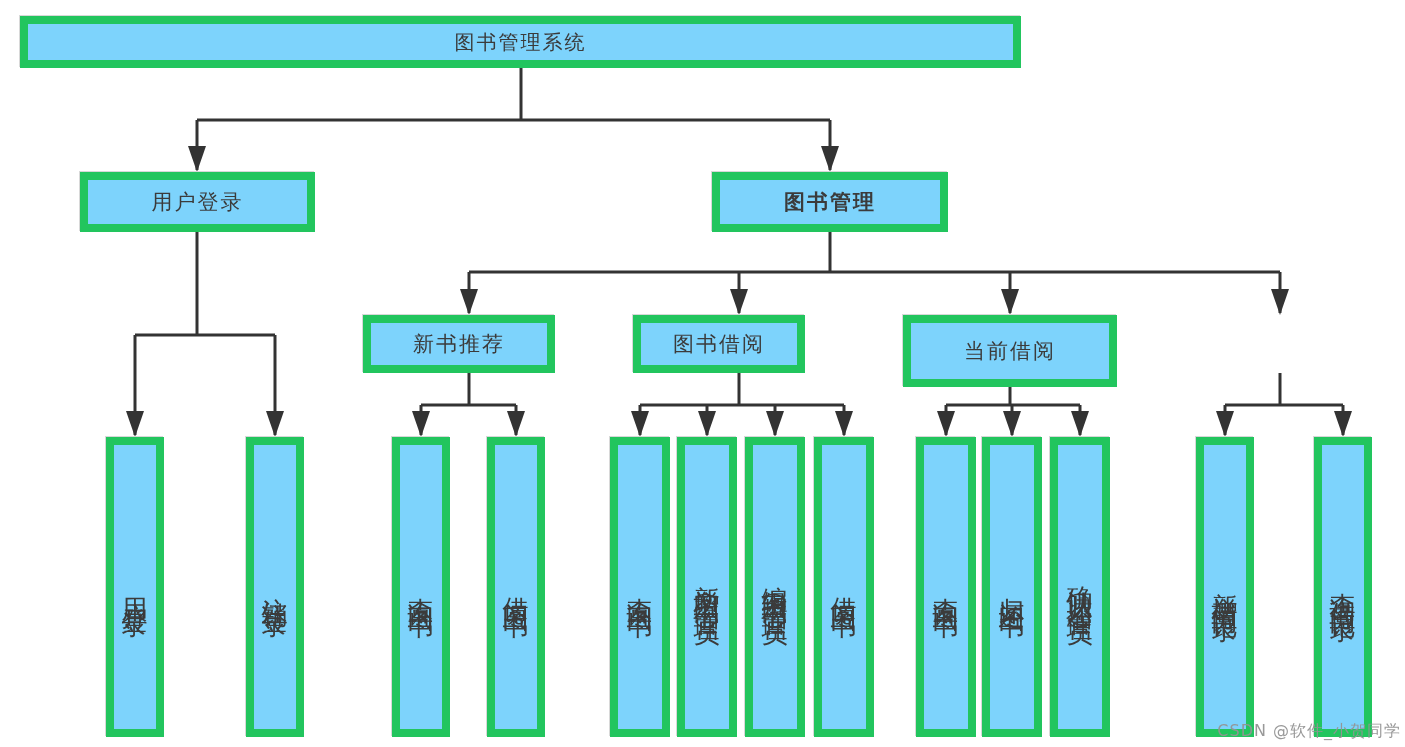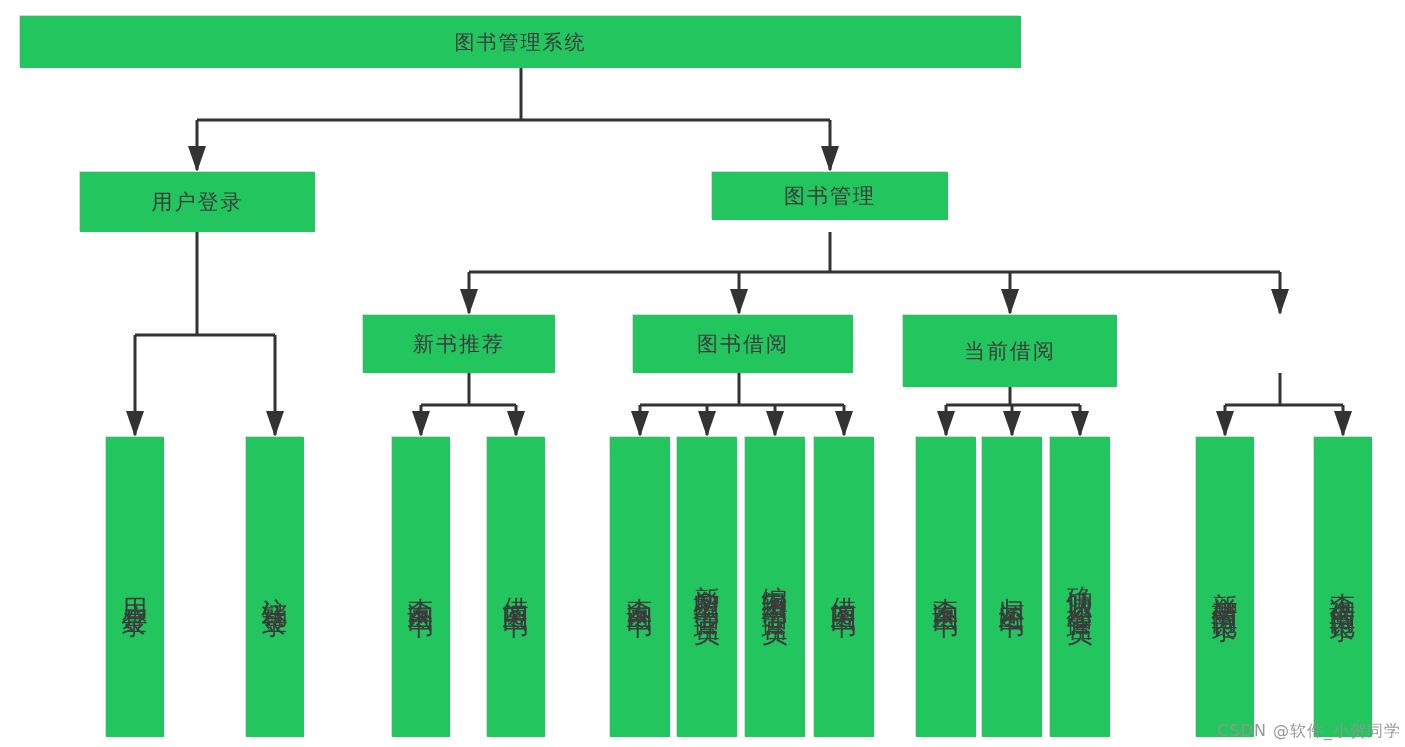--- a/index.html
+++ b/index.html
@@ -4,21 +4,21 @@
 <style>
   html,body { margin:0; padding:0; background:#ffffff; }
   .canvas {
     position:relative; width:1405px; height:747px; background:#ffffff;
     font-family:"DejaVu Sans","Liberation Sans",sans-serif;
     overflow:hidden;
   }
   .lines { position:absolute; left:0; top:0; width:1405px; height:747px; }
   .node {
     position:absolute; box-sizing:border-box;
-    border:2px solid #22c55e; background:#22c55e;
+    border:8px solid #22c55e; background:#7dd3fc;
     display:flex; align-items:center; justify-content:center;
     color:#3b3b3b; letter-spacing:2px;
     box-shadow:-1px -1px 0 #d8d8d8;
   }
   .root  { font-size:20px; }
   .hnode { font-size:21px; }
   .leaf {
     writing-mode:vertical-rl; text-orientation:mixed;
     font-size:26px; letter-spacing:5px; line-height:1;
     text-align:center;
@@ -99,24 +99,24 @@
       <path d="M1003 411 L1021 411 L1012 437 Z"></path>
       <path d="M1071 411 L1089 411 L1080 437 Z"></path>
       <path d="M1216 411 L1234 411 L1225 437 Z"></path>
       <path d="M1334 411 L1352 411 L1343 437 Z"></path>
     </g>
   </svg>
 
   <div class="node root" style="left:20px; top:16px; width:1001px; height:52px;">图书管理系统</div>
 
   <div class="node hnode" style="left:80px; top:172px; width:235px; height:60px;">用户登录</div>
-  <div class="node hnode" style="left:712px; top:172px; width:236px; height:48px;">图书管理</div>
+  <div class="node hnode" style="left:712px; top:172px; width:236px; height:60px;font-weight:bold;">图书管理</div>
 
   <div class="node hnode" style="left:363px; top:315px; width:192px; height:58px;">新书推荐</div>
-  <div class="node hnode" style="left:633px; top:315px; width:220px; height:58px;">图书借阅</div>
+  <div class="node hnode" style="left:633px; top:315px; width:172px; height:58px;">图书借阅</div>
   <div class="node hnode" style="left:903px; top:315px; width:214px; height:72px;font-family:Liberation Mono, monospace;">当前借阅</div>
 
   <div class="node leaf" style="left:106px; top:437px; width:58px; height:300px;">用户登录</div>
   <div class="node leaf" style="left:246px; top:437px; width:58px; height:300px;">注销登录</div>
 
   <div class="node leaf" style="left:392px; top:437px; width:58px; height:300px;">查询图书</div>
   <div class="node leaf" style="left:487px; top:437px; width:58px; height:300px;">借阅图书</div>
 
   <div class="node leaf" style="left:610px; top:437px; width:60px; height:300px;">查询图书</div>
   <div class="node leaf" style="left:677px; top:437px; width:60px; height:300px;">新增图书（管理员）</div>

